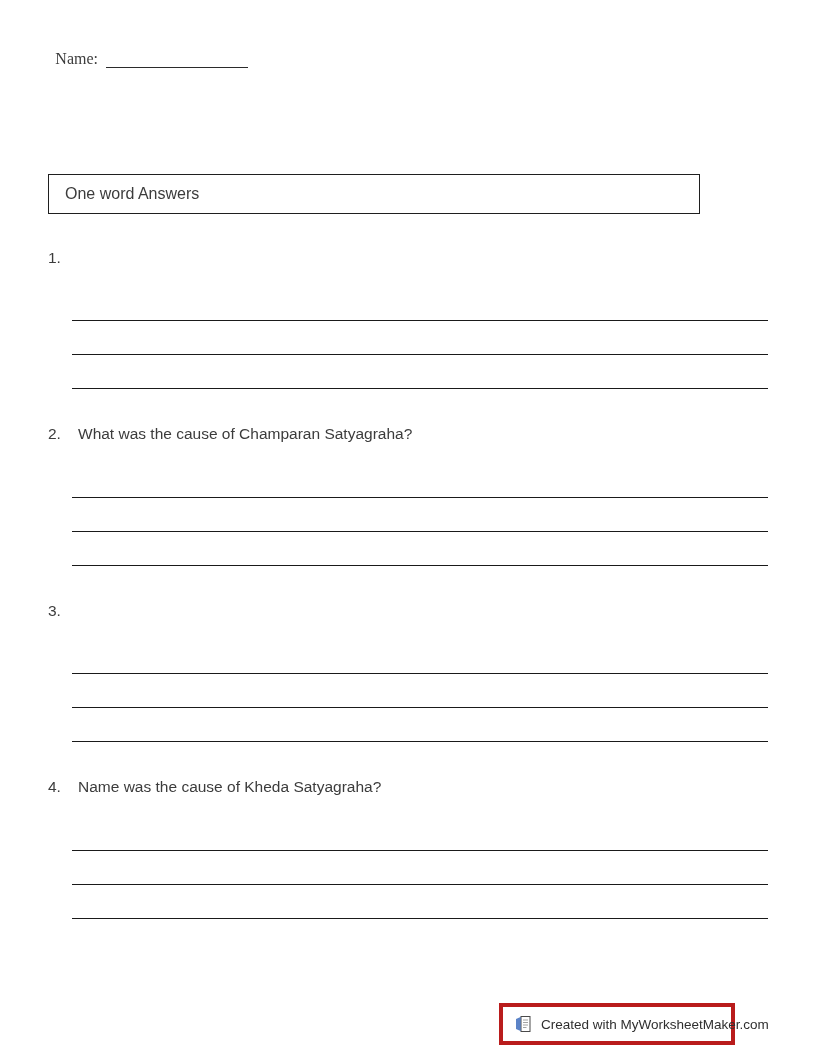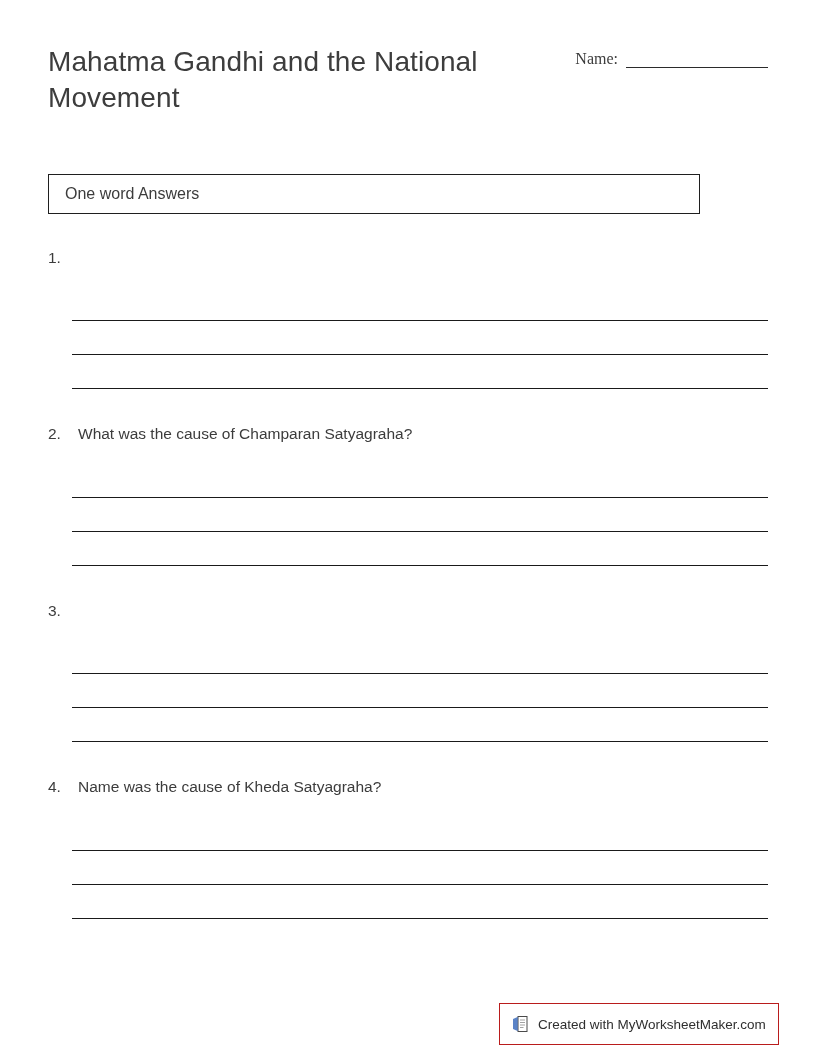--- a/index.html
+++ b/index.html
@@ -116,24 +116,24 @@
   .answer-line {
     border-bottom: 1.7px solid #1a1a1a;
     height: 33px;
   }
 
   
   .footer-badge {
     position: absolute;
     left: 499px;
     top: 1003px;
-    width: 280px;
+    width: 236px;
     height: 42px;
     box-sizing: border-box;
-    border: 1px solid #b91c1c;
+    border: 4px solid #b91c1c;
     background: #ffffff;
     display: flex;
     align-items: center;
     padding-left: 12px;
   }
   .badge-icon {
     width: 18px;
     height: 18px;
     margin-right: 8px;
     flex: none;
@@ -144,21 +144,20 @@
     color: #2f2f2f;
     white-space: nowrap;
   }
 </style>
 </head>
 <body>
 
 <div class="page">
 
   <div class="header">
-    <h1 class="worksheet-title">Mahatma Gandhi and the National Movement</h1>
 
     <div class="meta-fields">
       <div class="meta-row">
         <span class="meta-label">Name:</span>
         <span class="meta-line"></span>
       </div>
     </div>
   </div>
 
   <div class="instruction-box">

